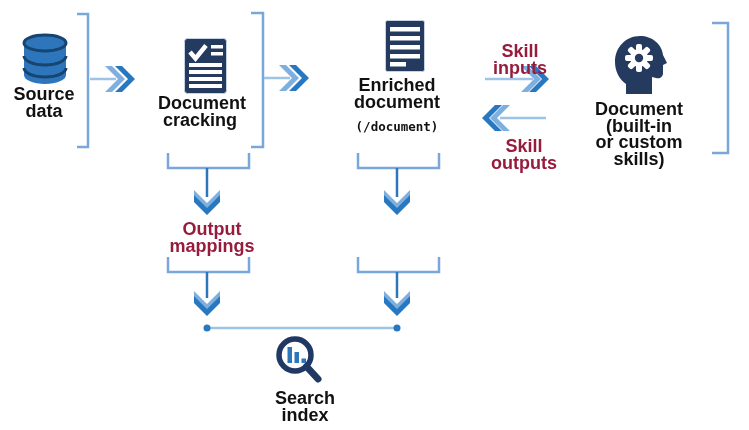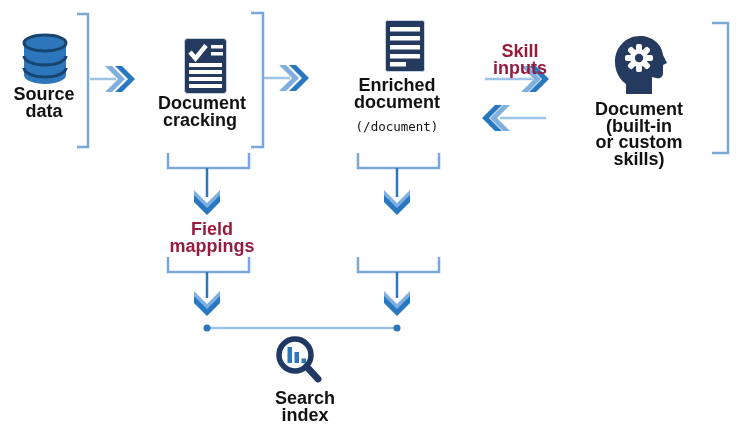--- a/index.html
+++ b/index.html
@@ -10,21 +10,21 @@
   .abs{position:absolute;}
   .node-label{
     white-space:pre-line;text-align:center;color:#111111;
     font-weight:bold;font-size:18px;line-height:16.5px;
   }
   .red-label{
     white-space:pre-line;text-align:center;color:#971b3d;
     font-weight:bold;font-size:18px;line-height:17px;
   }
   .mono-label{
-    text-align:center;color:#111111;font-weight:normal;
+    text-align:center;color:#111111;font-weight:bold;
     font-family:"DejaVu Sans Mono","Liberation Mono",monospace;
     font-size:12.5px;line-height:15px;
   }
   svg{display:block;}
 </style>
 </head>
 <body>
 
 <div id="canvas">
 
@@ -154,19 +154,20 @@
   <div class="abs node-label" style="left:353px;top:77px;width:88px;">Enriched
 document</div>
 
   <div class="abs mono-label" style="left:332px;top:119px;width:130px;">(/document)</div>
 
   <div class="abs node-label" style="left:575px;top:101px;width:128px;">Document (built-in
 or custom skills)</div>
 
   <div class="abs red-label" style="left:478px;top:43px;width:84px;">Skill inputs</div>
 
+  <div class="abs red-label" style="left:472px;top:138px;width:104px;">Skill outputs</div>
 
-  <div class="abs red-label" style="left:150px;top:221px;width:124px;">Field mappings</div>
+  <div class="abs red-label" style="left:150px;top:221px;width:124px;">Output mappings</div>
 
 
   <div class="abs node-label" style="left:253px;top:390px;width:104px;">Search index</div>
 
 </div>
 
 </body></html>

